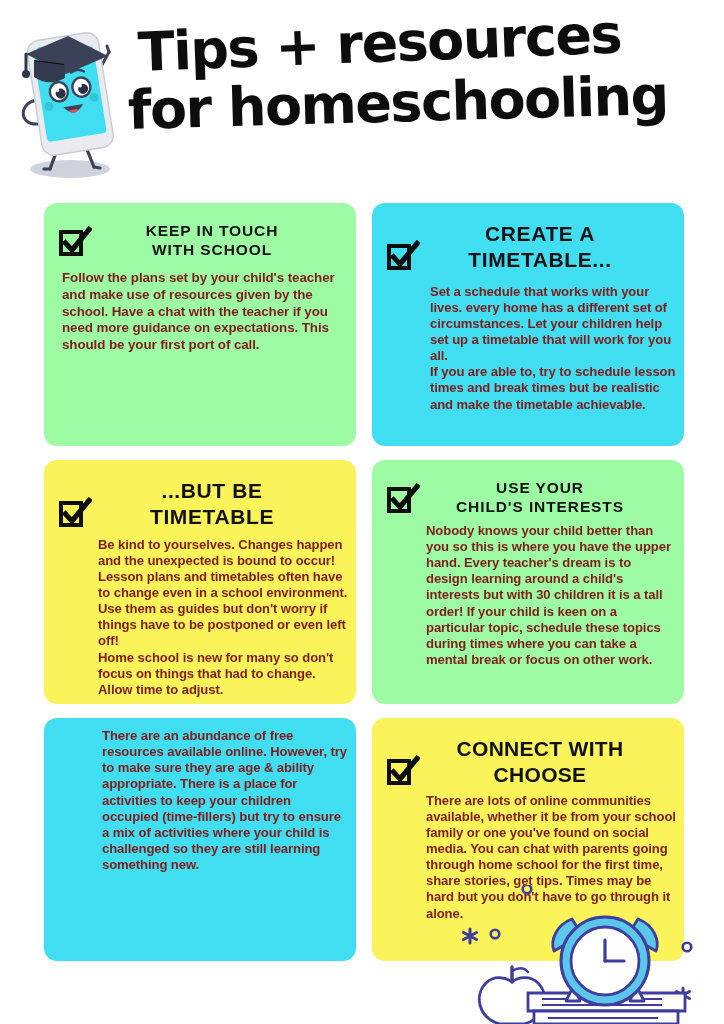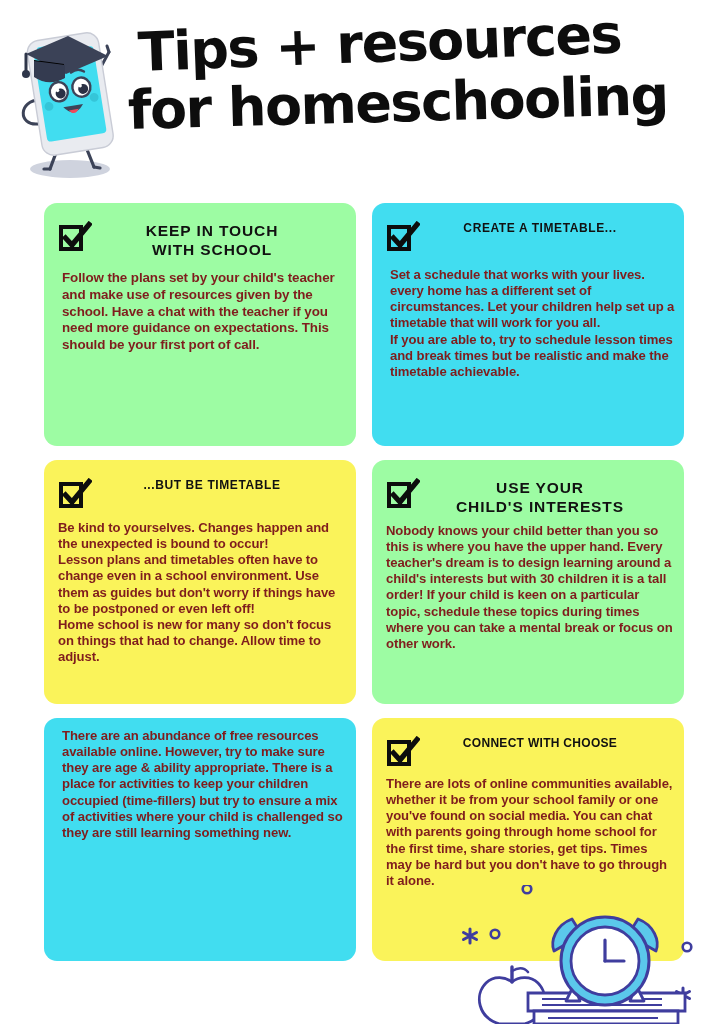--- a/index.html
+++ b/index.html
@@ -68,21 +68,21 @@
   }
   .card.c0 { left: 0px;   top: 0px;   width: 312px; height: 243px; }
   .card.c1 { left: 328px; top: 0px;   width: 312px; height: 243px; }
   .card.c2 { left: 0px;   top: 257px; width: 312px; height: 244px; }
   .card.c3 { left: 328px; top: 257px; width: 312px; height: 244px; }
   .card.c4 { left: 0px;   top: 515px; width: 312px; height: 243px; }
   .card.c5 { left: 328px; top: 515px; width: 312px; height: 243px; }
 
   .card-head {
     display: flex;
-    align-items: flex-start;
+    align-items: flex-end;
     padding: 18px 26px 0 14px;
     min-height: 54px;
   }
   .chk {
     flex: 0 0 auto;
     width: 34px; height: 34px;
     margin-right: 6px;
     position: relative;
   }
   .chk svg { display: block; width: 34px; height: 34px; }
@@ -91,32 +91,32 @@
     text-align: center;
     font-family: "Liberation Sans", sans-serif;
     font-weight: bold;
     font-size: 15.5px;
     letter-spacing: 0.9px;
     line-height: 1.25;
     color: #111111;
     padding-right: 4px;
     white-space: pre-line;
   }
-  .card-title.wide { font-size: 12px; letter-spacing: 0.6px; }
+  .card-title.wide { font-size: 21px; letter-spacing: 0.6px; }
   .card-body {
     padding: 10px 8px 10px 18px;
     font-family: "Liberation Sans", sans-serif;
     font-weight: bold;
     font-size: 13.4px;
     line-height: 1.26;
     color: #7f1d1d;
     white-space: pre-line;
     letter-spacing: -0.1px;
   }
-  .card-body.tight { font-size: 13.1px; line-height: 1.235; }
+  .card-body.tight { font-size: 13.1px; line-height: 1.235; margin-left: 40px; }
 
   
   .deco {
     position: absolute;
     left: 430px; top: 885px;
     width: 294px; height: 139px;
     pointer-events: none;
   }
 </style>
 </head>

